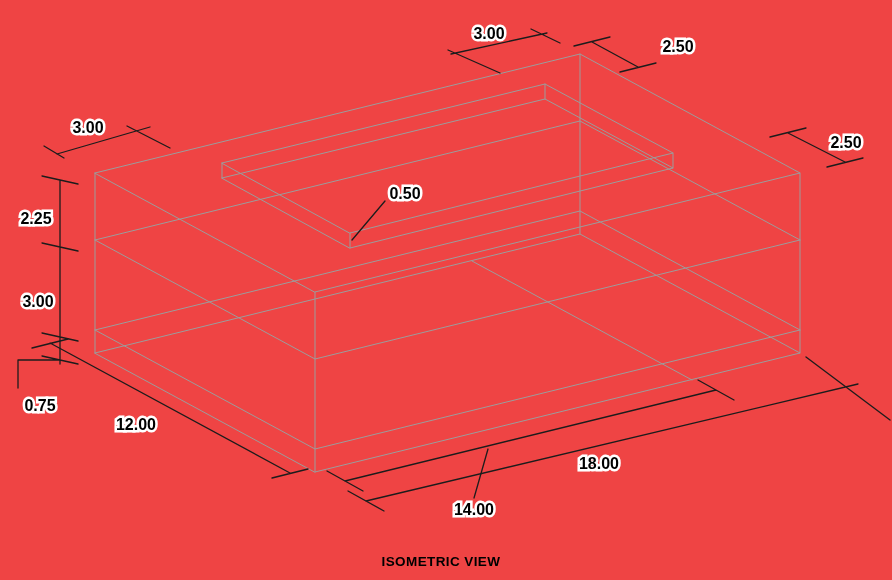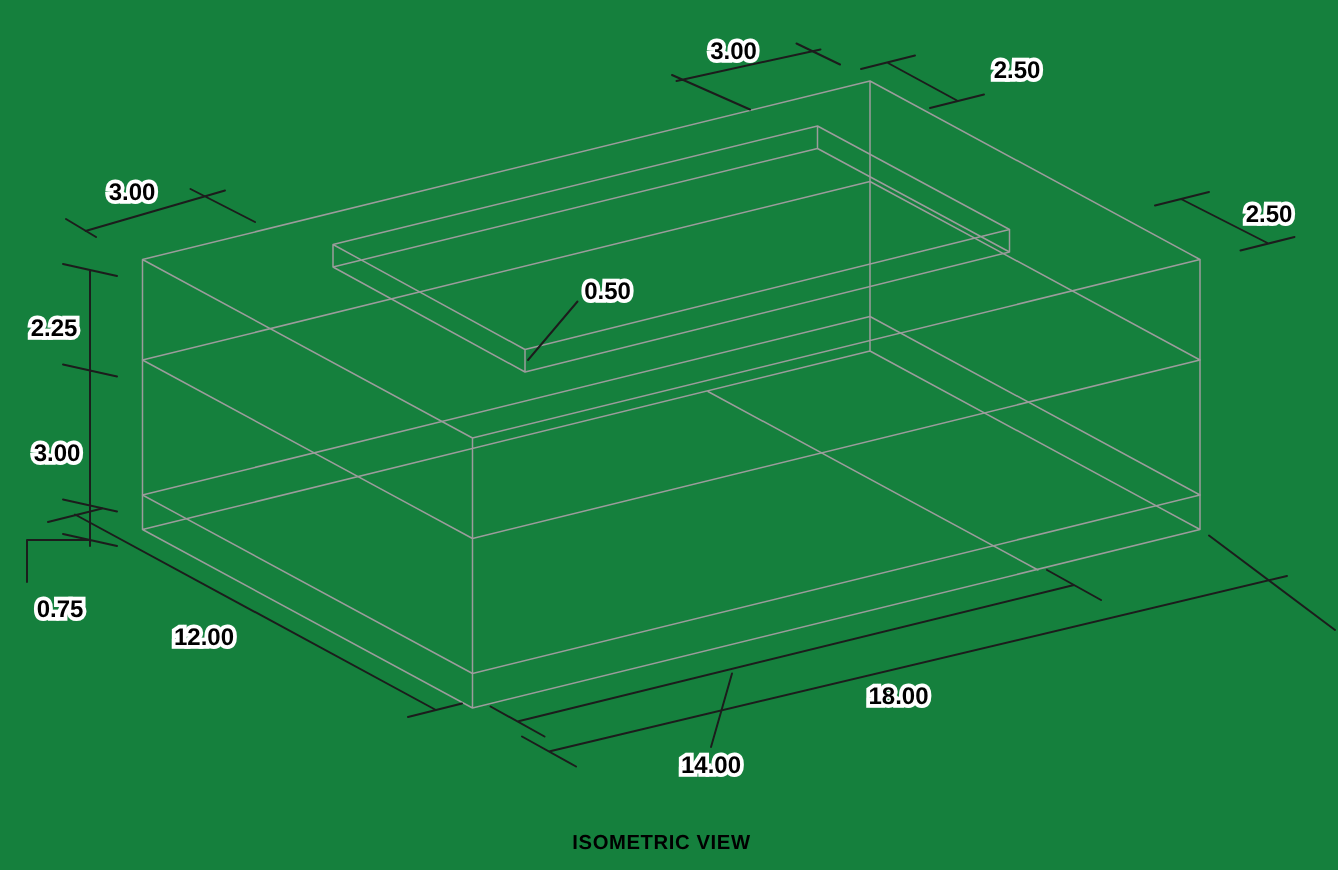--- a/index.html
+++ b/index.html
@@ -4,21 +4,21 @@
 <style>
   html, body {
     margin: 0;
     padding: 0;
     background: #ffffff;
   }
   .drawing-canvas {
     position: relative;
     width: 892px;
     height: 580px;
-    background: #15803d;
+    background: #ef4444;
     overflow: hidden;
     font-family: "Liberation Sans", sans-serif;
   }
   svg { display: block; }
   .model-line {
     fill: none;
     stroke: #9c9c9c;
     stroke-width: 1;
     stroke-linecap: round;
     stroke-linejoin: round;

